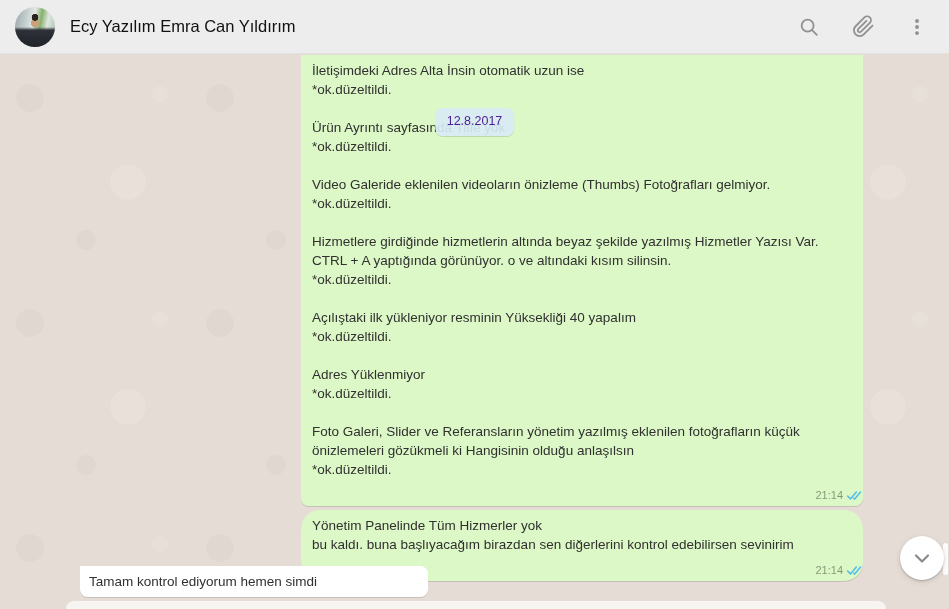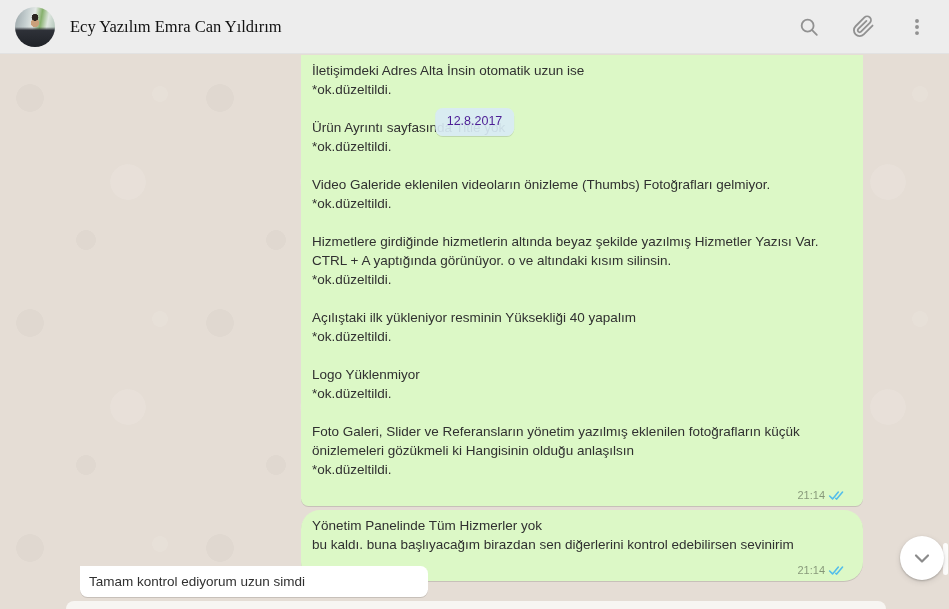--- a/index.html
+++ b/index.html
@@ -7,21 +7,20 @@
     position:relative;width:949px;height:609px;overflow:hidden;
     font-family:"Liberation Sans",sans-serif;
     background:#e5ddd5;
   }
   
   .header{
     position:absolute;top:0;left:0;right:0;height:54px;
     background:#ededed;display:flex;align-items:center;
     padding:0 20px 0 15px;box-sizing:border-box;z-index:20;
     border-bottom:1px solid #e2e2e2;
-    font-family:Liberation Serif, serif;
   }
   .avatar{
     width:40px;height:40px;border-radius:50%;flex:0 0 auto;cursor:pointer;
     background-image:
       radial-gradient(circle at 50% 26%, #2a2420 0 9%, rgba(42,36,32,0) 10%),
       radial-gradient(circle at 50% 40%, #c9a07a 0 13%, rgba(201,160,122,0) 14%),
       linear-gradient(180deg, rgba(0,0,0,0) 0 50%, #2e3138 58%, #1f2227 100%),
       linear-gradient(100deg, #9aa5a8 0%, #c5cfd0 28%, #e4e9e6 45%, #86b06c 60%, #dfe7e0 75%, #a4bbae 100%);
   }
   .title{
@@ -56,21 +55,21 @@
     background:#dcf8c6;color:#303030;
     font-size:13.5px;line-height:19px;
     padding:6px 11px 8px 11px;
     box-shadow:0 1px 0.5px rgba(0,0,0,0.13);
   }
   .bubble.first{border-radius:0 0 7.5px 7.5px;}
   .bubble.rounded{border-radius:19px;}
   .block{white-space:pre-line;margin-bottom:19px;}
   .block:last-of-type{margin-bottom:0;}
   .meta{
-    position:absolute;right:18px;bottom:5px;
+    position:absolute;right:0;bottom:5px;
     display:flex;align-items:center;gap:3px;
     font-size:11px;color:rgba(0,0,0,0.40);line-height:1;
   }
   .in-bubble{
     position:absolute;left:80px;top:512px;width:348px;height:31px;
     background:#ffffff;border-radius:0 7.5px 7.5px 7.5px;
     box-shadow:0 1px 0.5px rgba(0,0,0,0.13);
     box-sizing:border-box;padding:6px 9px;overflow:hidden;
     font-size:13.5px;line-height:19px;color:#303030;z-index:2;
   }
@@ -131,21 +130,21 @@
         <div class="block">İletişimdeki Adres Alta İnsin otomatik uzun ise
 *ok.düzeltildi.</div>
         <div class="block">Ürün Ayrıntı sayfasında Title yok
 *ok.düzeltildi.</div>
         <div class="block">Video Galeride eklenilen videoların önizleme (Thumbs) Fotoğrafları gelmiyor.
 *ok.düzeltildi.</div>
         <div class="block">Hizmetlere girdiğinde hizmetlerin altında beyaz şekilde yazılmış Hizmetler Yazısı Var. CTRL + A yaptığında görünüyor. o ve altındaki kısım silinsin.
 *ok.düzeltildi.</div>
         <div class="block">Açılıştaki ilk yükleniyor resminin Yüksekliği 40 yapalım
 *ok.düzeltildi.</div>
-        <div class="block">Logo Yüklenmiyor
+        <div class="block">Adres Yüklenmiyor
 *ok.düzeltildi.</div>
         <div class="block">Foto Galeri, Slider ve Referansların yönetim yazılmış eklenilen fotoğrafların küçük önizlemeleri gözükmeli ki Hangisinin olduğu anlaşılsın
 *ok.düzeltildi.</div>
         <div class="meta">
           <span>21:14</span>
           <svg viewBox="0 0 18 12" width="17" height="11" fill="none" stroke="#53bdeb" stroke-width="1.7" stroke-linecap="round" stroke-linejoin="round">
             <path d="M1.5 6.5 L4.7 9.7 L11 2.3"></path>
             <path d="M8.2 9.2 L9.2 9.9 L15.6 2.3"></path>
           </svg>
         </div>
@@ -161,21 +160,21 @@
             <path d="M8.2 9.2 L9.2 9.9 L15.6 2.3"></path>
           </svg>
         </div>
       </div>
     </div>
 
     <div class="date-badge">12.8.2017</div>
 
     <div class="in-bubble">
       
-      <span>Tamam kontrol ediyorum uzun simdi</span>
+      <span>Tamam kontrol ediyorum hemen simdi</span>
       <span class="in-meta">21:19</span>
     </div>
 
     <div class="input-strip"></div>
 
     <div class="scroll-btn">
       <svg viewBox="0 0 24 24" width="24" height="24" fill="none" stroke="#8b8b8b" stroke-width="2.2" stroke-linecap="round" stroke-linejoin="round">
         <path d="M6 9.5 L12 15.5 L18 9.5"></path>
       </svg>
     </div>

